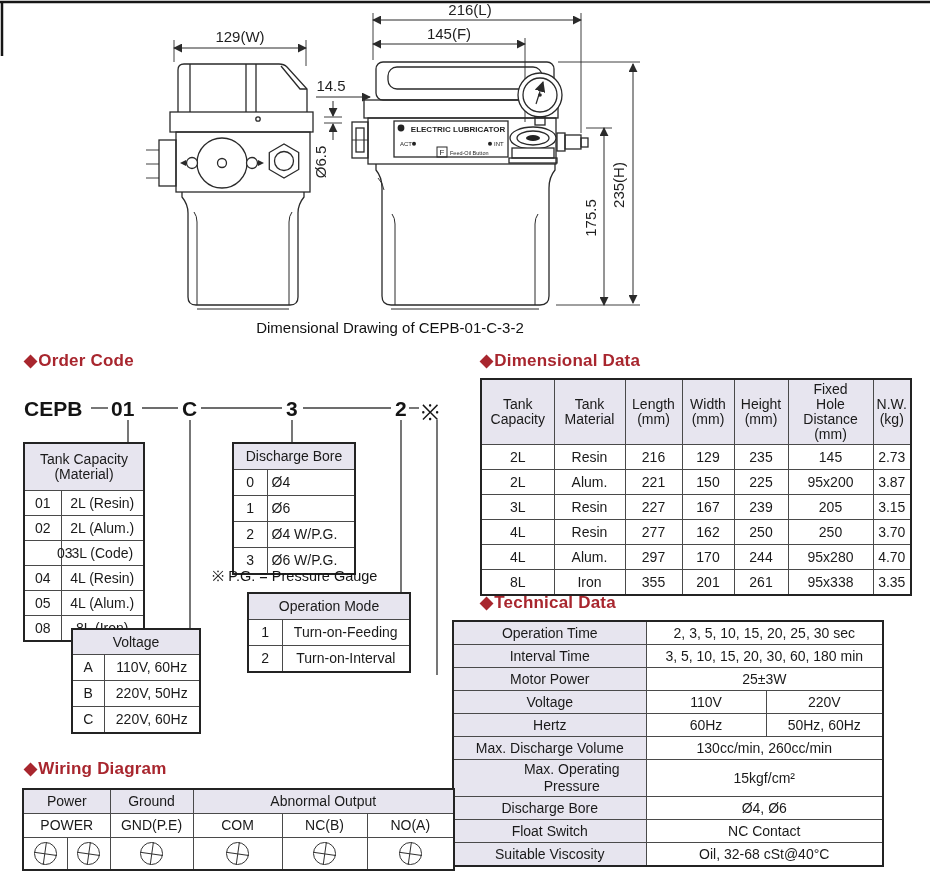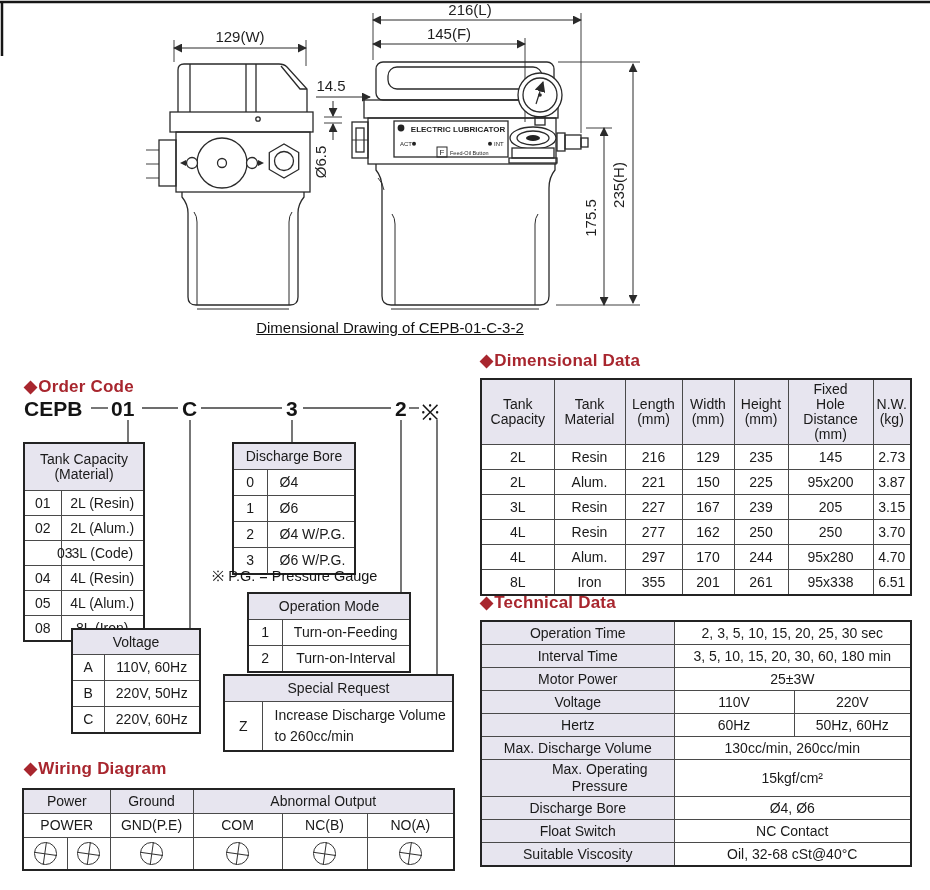--- a/index.html
+++ b/index.html
@@ -3,35 +3,35 @@
 <meta charset="utf-8">
 <style>
   html,body { margin:0; padding:0; background:#fff; }
   .sheet {
     position:relative; width:930px; height:890px; background:#ffffff;
     font-family:"Liberation Sans", sans-serif; color:#1a1a1a; overflow:hidden;
   }
   svg text { font-family:"Liberation Sans", sans-serif; fill:#1f1f1f; }
 
   .caption { position:absolute; left:140px; top:319px; width:500px; text-align:center;
-             font-size:15px; color:#111;text-decoration:underline; }
+             font-size:15px; color:#111; }
 
   .sec-head { position:absolute; font-size:17px; font-weight:bold; color:#A8262E; letter-spacing:0.2px; }
   .sec-head .dia { margin-right:1px; }
 
   .code-part { position:absolute; font-size:21px; font-weight:600; color:#141414; }
   .code-part.star { font-size:22px; font-weight:400; }
 
   table { position:absolute; border-collapse:collapse; table-layout:fixed;
           font-size:14px; background:#fff; }
   table, th, td { border:1px solid #4a4a4a; }
   table { border:2px solid #232323; }
   th { background:#E7E5EF; font-weight:normal; padding:1px 2px; white-space:pre-line; line-height:15px; }
   td { padding:1px 3px; text-align:center; line-height:17px; }
-  td.lft { text-align:left; padding-left:12px; }
+  td.lft { text-align:left; padding-left:4px; }
   td.shade { background:#E7E5EF; }
   .note { position:absolute; font-size:14.5px; color:#151515; }
 
   .terminal { display:inline-block; width:21px; height:21px; border:1.6px solid #333;
               border-radius:50%; position:relative; vertical-align:middle; }
   .terminal::before { content:""; position:absolute; left:50%; top:-1px; bottom:-1px;
                       width:1.4px; background:#333; transform:translateX(-50%) rotate(8deg); }
   .terminal::after  { content:""; position:absolute; top:50%; left:-1px; right:-1px;
                       height:1.4px; background:#333; transform:translateY(-50%) rotate(8deg); }
 </style>
@@ -157,21 +157,21 @@
 
       <line x1="558" y1="62" x2="640" y2="62" stroke-width="0.9"></line>
       <line x1="556" y1="305" x2="640" y2="305" stroke-width="0.9"></line>
       <line x1="633" y1="64" x2="633" y2="303" stroke-width="1" marker-start="url(#ah)" marker-end="url(#ah)"></line>
       <text x="624" y="185" transform="rotate(-90 624 185)" text-anchor="middle" font-size="15" stroke="none">235(H)</text>
     </g>
   </svg>
 
   <div class="caption">Dimensional Drawing of CEPB-01-C-3-2</div>
 
-  <div class="sec-head" style="left:24px; top:350px;margin-top:26px;">
+  <div class="sec-head" style="left:24px; top:350px;">
     <span class="dia">◆</span><span>Order Code</span>
   </div>
 
   <span class="code-part" style="left:24px;  top:397px;">CEPB</span>
   <span class="code-part" style="left:111px; top:397px;">01</span>
   <span class="code-part" style="left:182px; top:397px;">C</span>
   <span class="code-part" style="left:286px; top:397px;">3</span>
   <span class="code-part" style="left:395px; top:397px;">2</span>
   <span class="code-part star" style="left:421px; top:396px;">※</span>
 
@@ -292,35 +292,20 @@
           <td style="height:23px;">B</td>
           <td>220V, 50Hz</td>
         </tr>
     <tr>
           <td style="height:23px;">C</td>
           <td>220V, 60Hz</td>
         </tr>
   </tbody>
     </table>
 
-  <table style="left:223px; top:674px; width:231px;">
-    <colgroup>
-        <col style="width:38px">
-        <col>
-      </colgroup>
-    <tbody>
-        <tr>
-          <th colspan="2" style="height:23px;">Special Request</th>
-        </tr>
-    <tr>
-          <td style="height:46px;">Z</td>
-          <td class="lft" style="line-height:21px;">Increase Discharge Volume to 260cc/min</td>
-        </tr>
-  </tbody>
-    </table>
 
   <div class="sec-head" style="left:480px; top:350px;">
     <span class="dia">◆</span><span>Dimensional Data</span>
   </div>
 
   <table style="left:480px; top:378px; width:430px;">
     <colgroup>
       <col style="width:73px">
         <col style="width:71px">
         <col style="width:57px">
@@ -393,30 +378,30 @@
           <td>95x280</td>
           <td>4.70</td>
     </tr>
     <tr>
       <td style="height:22px;margin-top:42px;">8L</td>
           <td>Iron</td>
           <td>355</td>
           <td>201</td>
           <td>261</td>
           <td>95x338</td>
-          <td>6.51</td>
+          <td>3.35</td>
     </tr>
   </tbody>
     </table>
 
   <div class="sec-head" style="left:480px; top:592px;">
     <span class="dia">◆</span><span>Technical Data</span>
   </div>
 
-  <table style="left:480px; top:620px; width:430px;">
+  <table style="left:452px; top:620px; width:430px;">
     <colgroup>
         <col style="width:193px">
         <col style="width:120px">
         <col style="width:117px">
       </colgroup>
     <tbody>
         <tr>
           <td class="shade" style="height:20px;">Operation Time</td>
           <td colspan="2">2, 3, 5, 10, 15, 20, 25, 30 sec</td>
         </tr>

